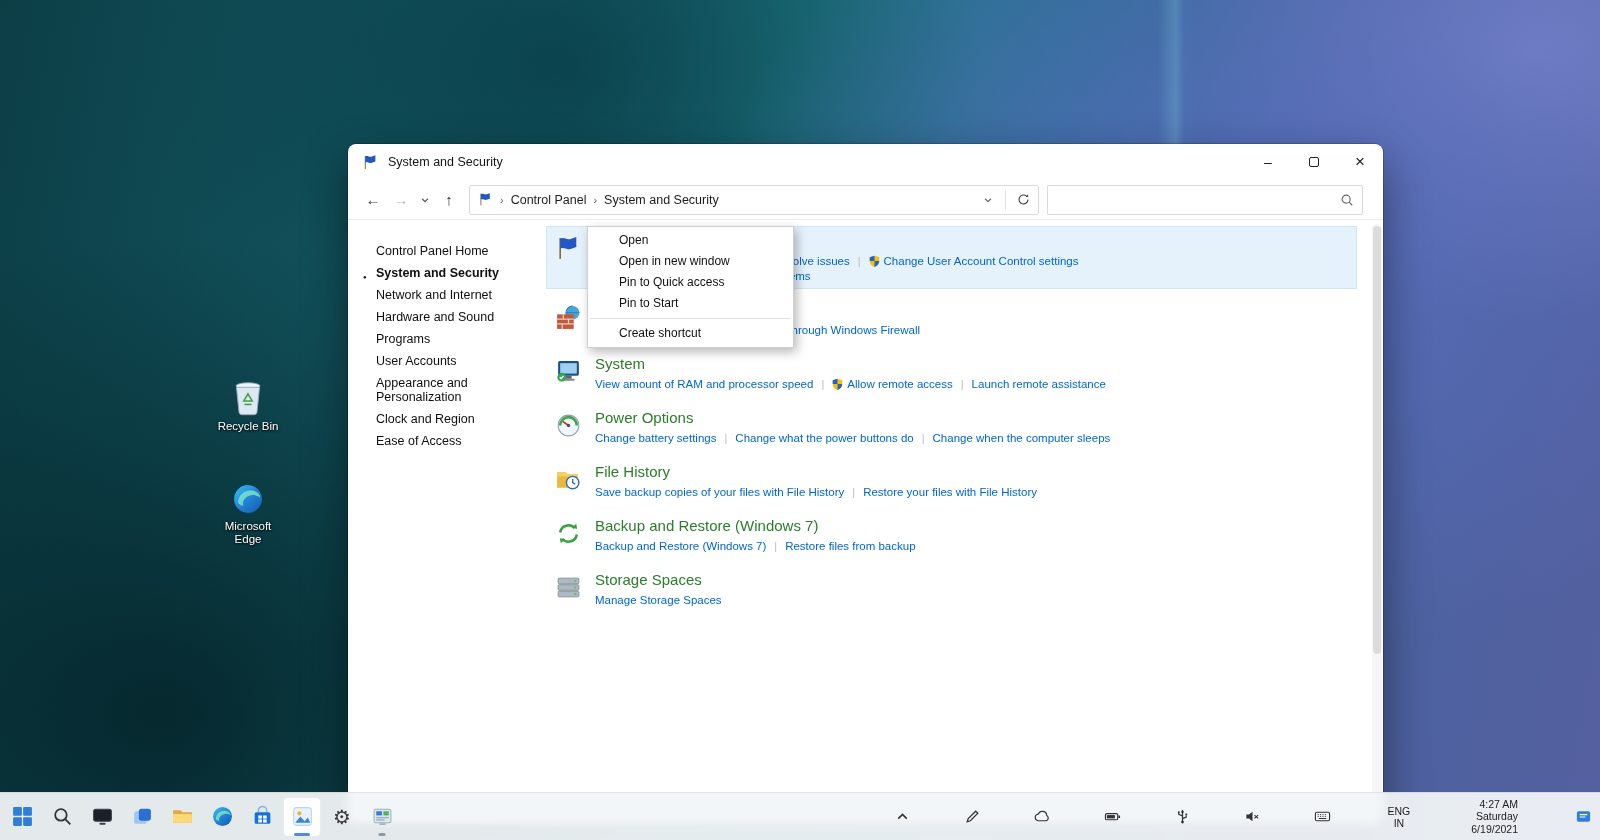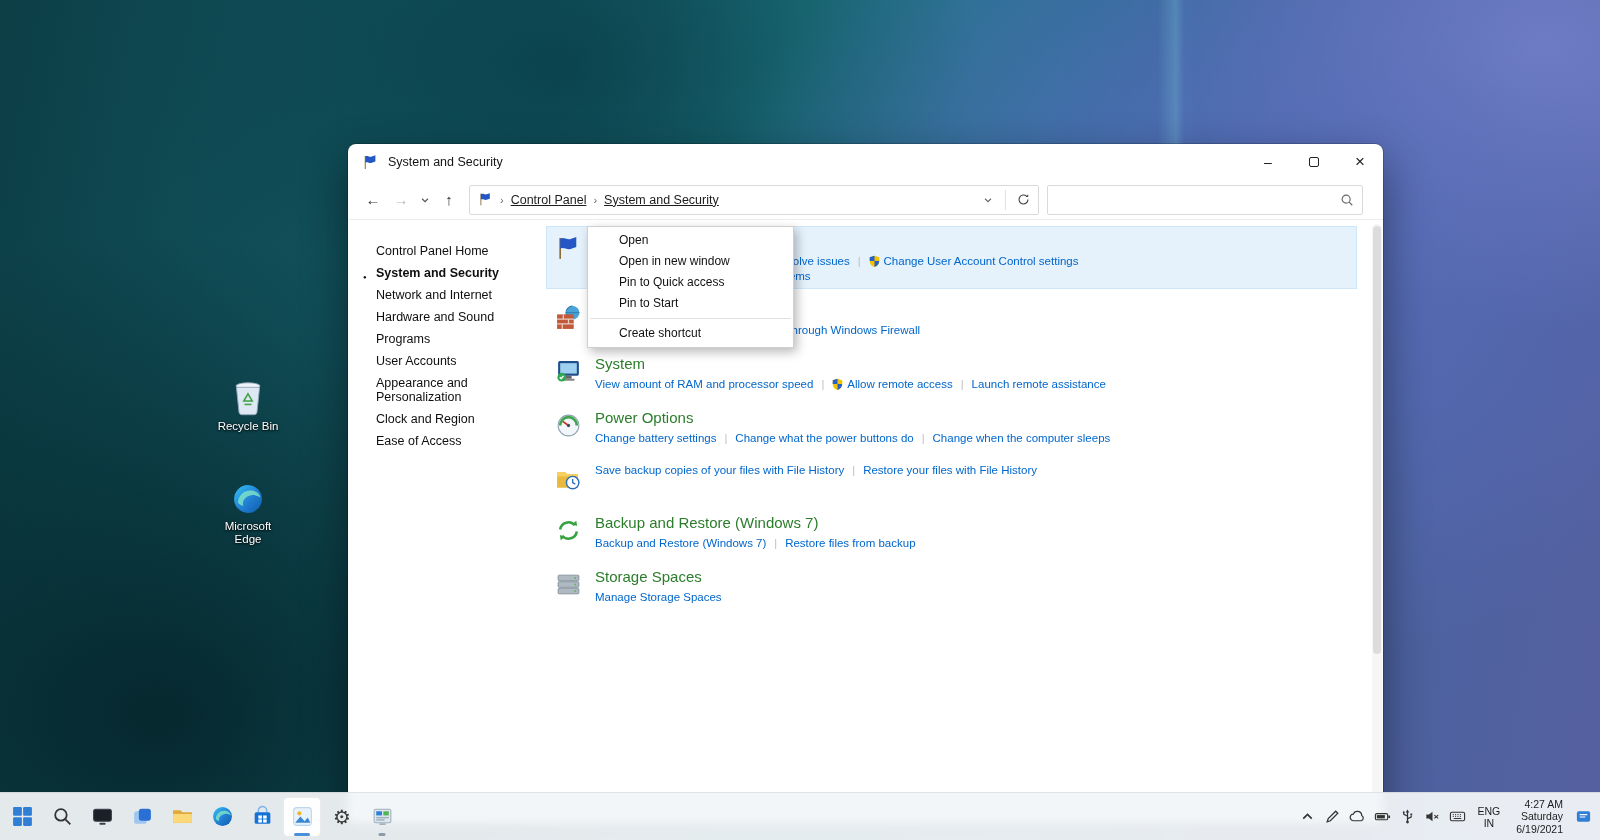--- a/index.html
+++ b/index.html
@@ -48,21 +48,21 @@
     border-bottom:1px solid #ececec; }
   .nav-btn { width:28px; height:28px; display:flex; align-items:center; justify-content:center;
     font-size:15px; color:#333; cursor:pointer; border-radius:4px; }
   .nav-btn.disabled { color:#b8b8b8; }
   .nav-btn.small { width:20px; }
   .breadcrumb {
     margin-left:6px; width:570px; height:30px; border:1px solid #d9d9d9; border-radius:2px;
     display:flex; align-items:center; padding:0 2px 0 8px; font-size:12.5px; color:#1c1c1c;
   }
   .crumb-chevron { color:#666; margin:0 7px; font-size:11px; }
-  .crumb-seg { cursor:pointer; white-space:nowrap;text-decoration:underline; }
+  .crumb-seg { cursor:pointer; white-space:nowrap; }
   .bc-right { margin-left:auto; display:flex; align-items:center; }
   .bc-divider { width:1px; height:20px; background:#e2e2e2; margin:0 4px; }
   .bc-btn { width:26px; height:26px; display:flex; align-items:center; justify-content:center; cursor:pointer; }
   .searchbox {
     margin-left:8px; width:316px; height:30px; border:1px solid #d9d9d9; border-radius:2px;
     display:flex; align-items:center; padding:0 8px;
   }
   .searchbox input { flex:1; border:none; outline:none; font-size:12px; color:#222;
     font-family:"Liberation Sans","DejaVu Sans",sans-serif; background:transparent; }
 
@@ -103,21 +103,21 @@
   }
   .tb-left { display:flex; align-items:center; padding-left:2px; }
   .tb-btn { width:38px; height:40px; margin:0 1px; border-radius:5px; display:flex; align-items:center;
     justify-content:center; position:relative; cursor:pointer; }
   .tb-btn svg { width:23px; height:23px; }
   .tb-btn.active { background:rgba(255,255,255,0.95); box-shadow:inset 0 0 0 1px rgba(0,0,0,0.08); }
   .tb-indicator { position:absolute; bottom:1px; left:50%; transform:translateX(-50%);
     width:7px; height:3px; border-radius:2px; background:#8a9aa8; }
   .tb-btn.active .tb-indicator { width:16px; background:#4a90d9; }
 
-  .tray { margin-left:auto; display:flex; align-items:center; padding-right:4px; }
+  .tray { margin-left:auto; display:flex; align-items:center; padding-right:4px;gap:45px; }
   .tray-btn { height:40px; min-width:24px; padding:0 4px; display:flex; align-items:center;
     justify-content:center; border-radius:5px; cursor:pointer; }
   .tray-btn svg { width:17px; height:17px; }
   .lang { font-size:10.5px; line-height:12px; text-align:center; color:#1d1d1d; padding:0 8px; cursor:pointer; }
   .clock { font-size:10.5px; line-height:12.5px; text-align:right; color:#1d1d1d; padding:0 8px; cursor:pointer; }
 </style>
 </head>
 <body>
 
 <div class="desktop">
@@ -312,20 +312,21 @@
             </div>
           </div>
           <div class="cat">
             <span class="cat-icon"><svg viewBox="0 0 26 26">
                 <path d="M2 6h8l2 2h10v13H2z" fill="#e8b93c"></path>
                 <path d="M2 6h8l2 2h10v2H2z" fill="#f6d061"></path>
                 <circle cx="17" cy="16" r="6" fill="#fff" stroke="#2c6fb7" stroke-width="1.4"></circle>
                 <path d="M17 12.5V16l2.5 1.5" stroke="#2c6fb7" stroke-width="1.3" fill="none"></path>
               </svg></span>
             <div class="cat-body">
+              <div class="cat-title">File History</div>
               <div class="link-row">
                 <a class="cp-link">Save backup copies of your files with File History</a>
                 <span class="sep">|</span>
                 <a class="cp-link">Restore your files with File History</a>
               </div>
             </div>
           </div>
           <div class="cat">
             <span class="cat-icon"><svg viewBox="0 0 26 26">
                 <path d="M5 12a8 8 0 0 1 14-4" stroke="#36a23f" stroke-width="2.4" fill="none"></path>

